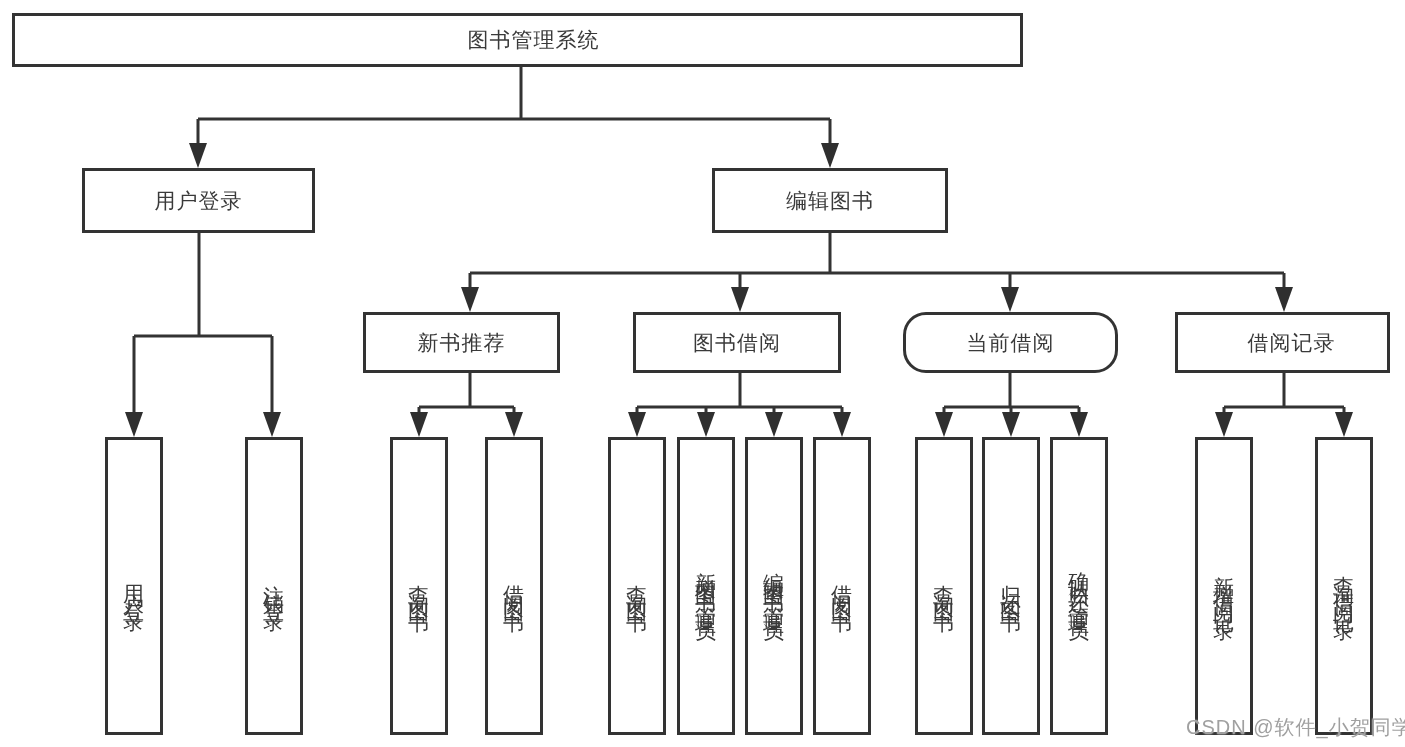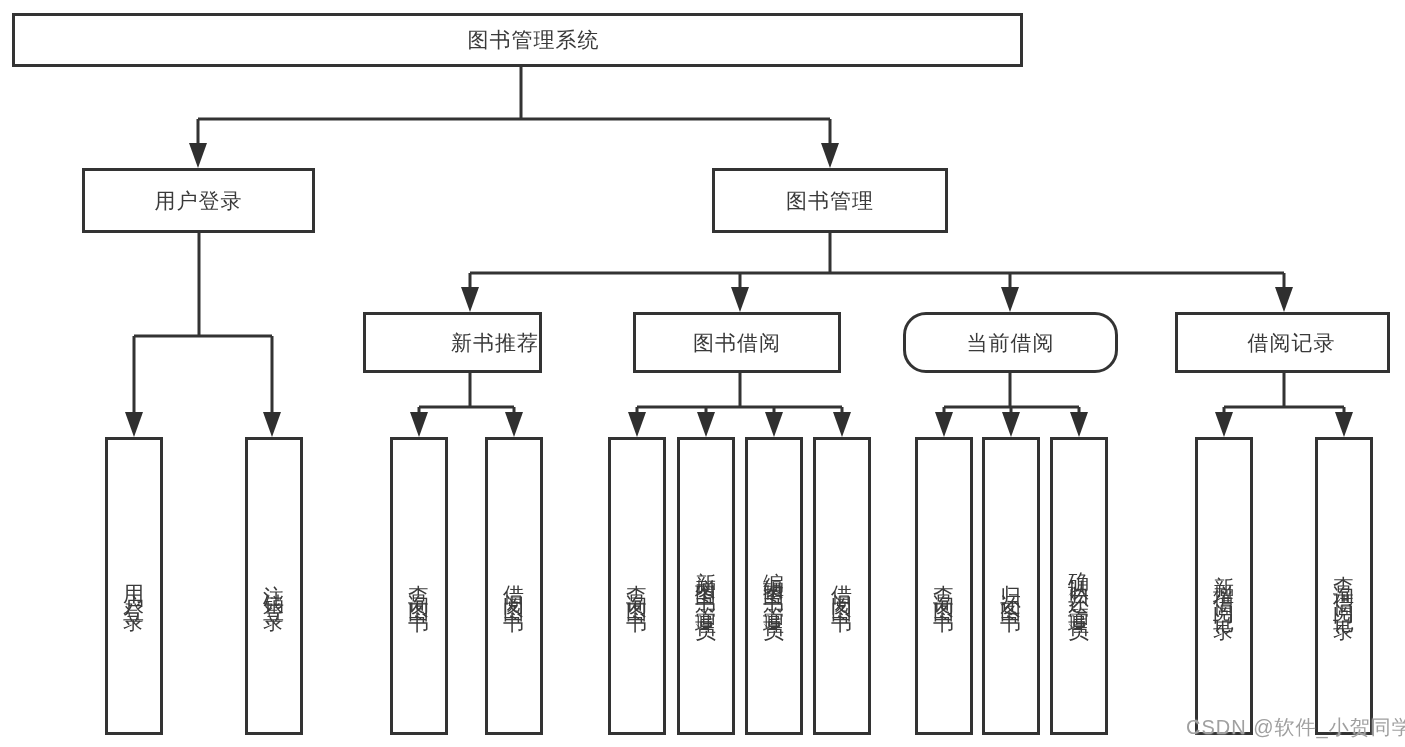--- a/index.html
+++ b/index.html
@@ -84,24 +84,24 @@
   </svg>
 
   <div class="box" style="left:12px;top:13px;width:1011px;height:54px;padding-left:32px;">
     <span>图书管理系统</span>
   </div>
 
   <div class="box" style="left:82px;top:168px;width:233px;height:65px;">
     <span>用户登录</span>
   </div>
   <div class="box" style="left:712px;top:168px;width:236px;height:65px;">
-    <span>图书管理</span>
+    <span>编辑图书</span>
   </div>
 
-  <div class="box" style="left:363px;top:312px;width:179px;height:61px;justify-content:flex-end;">
+  <div class="box" style="left:363px;top:312px;width:197px;height:61px;">
     <span>新书推荐</span>
   </div>
   <div class="box" style="left:633px;top:312px;width:208px;height:61px;">
     <span>图书借阅</span>
   </div>
   <div class="box" style="left:903px;top:312px;width:215px;height:61px;border-radius:23px;">
     <span>当前借阅</span>
   </div>
   <div class="box" style="left:1175px;top:312px;width:215px;height:61px;padding-left:18px;">
     <span>借阅记录</span>

